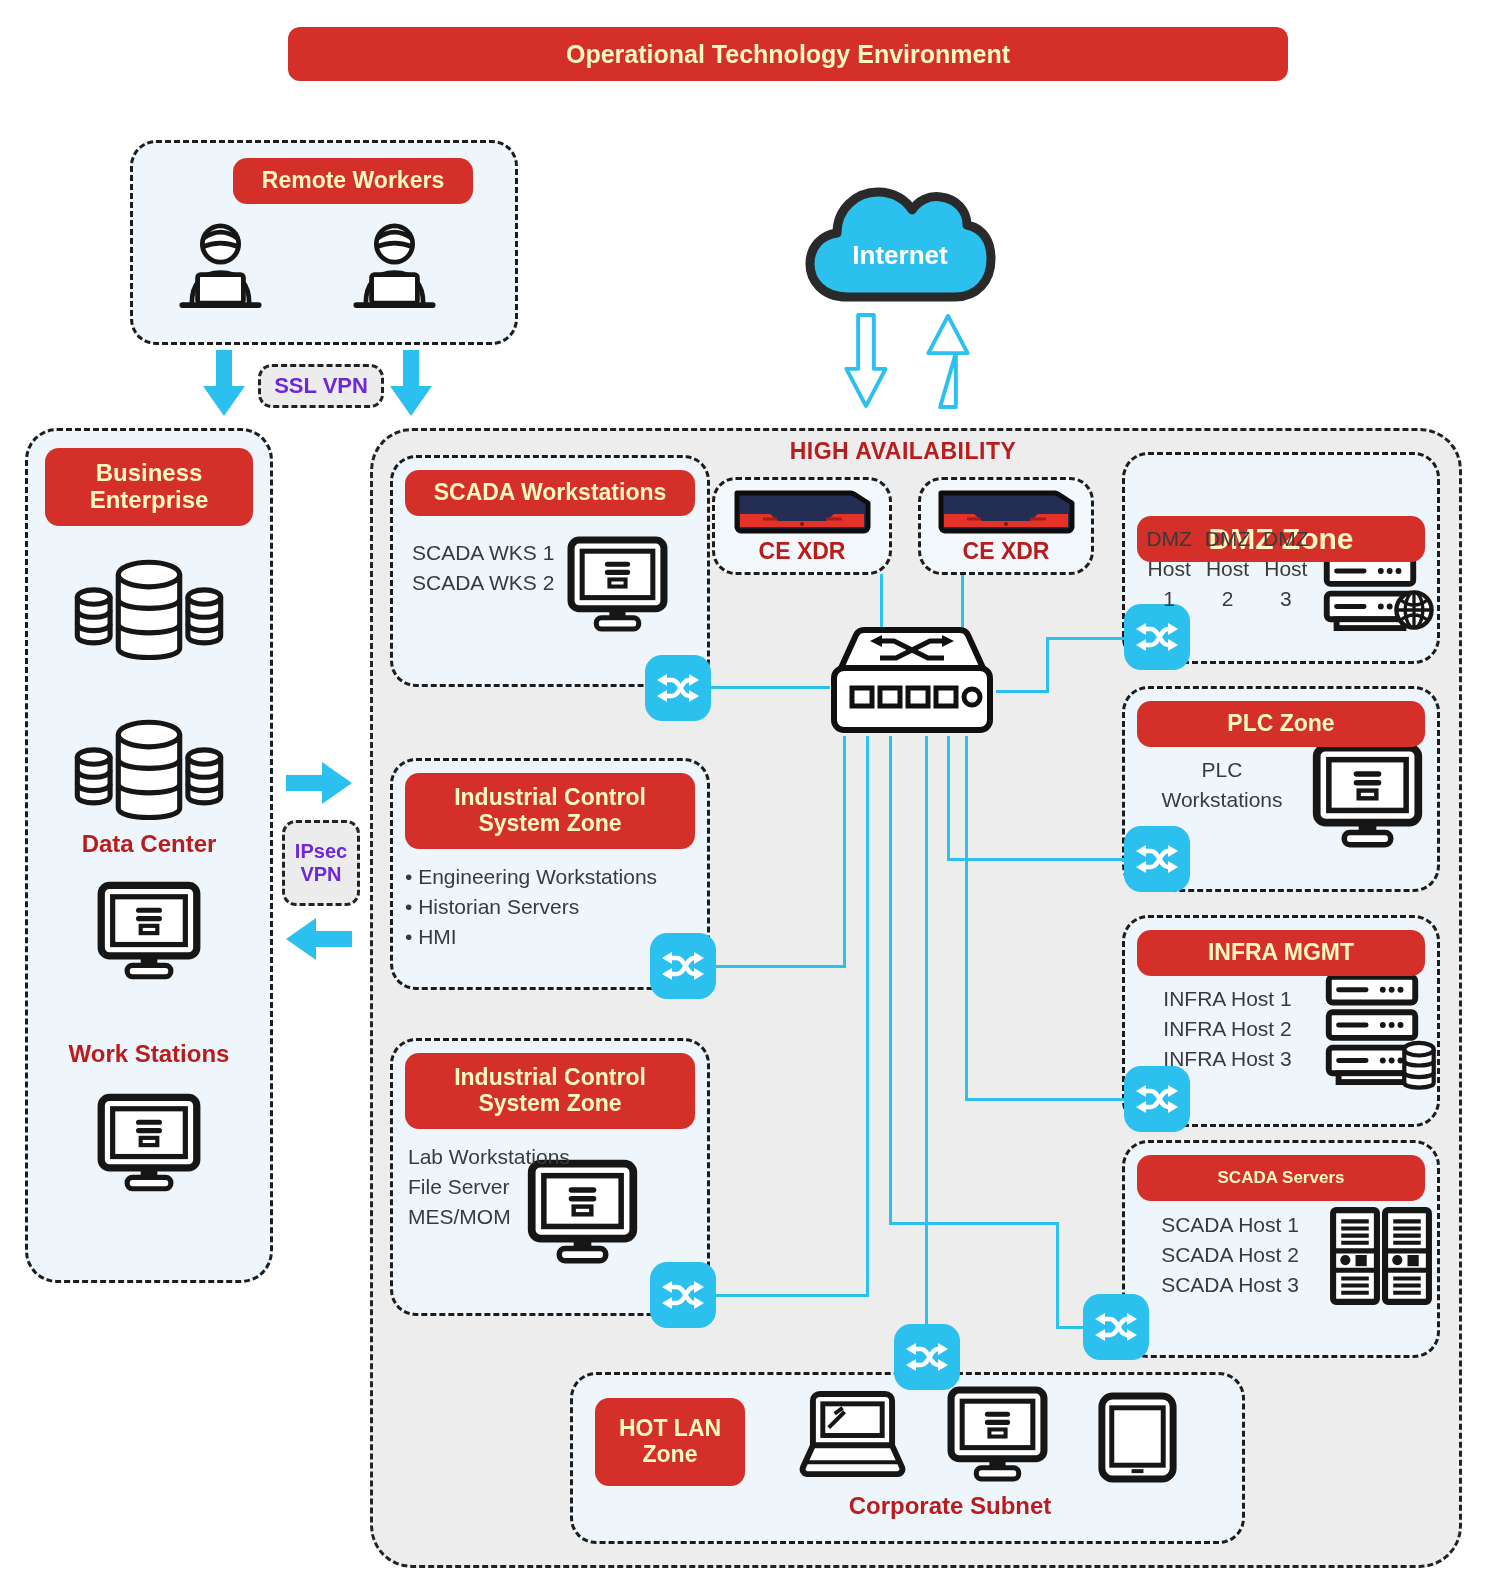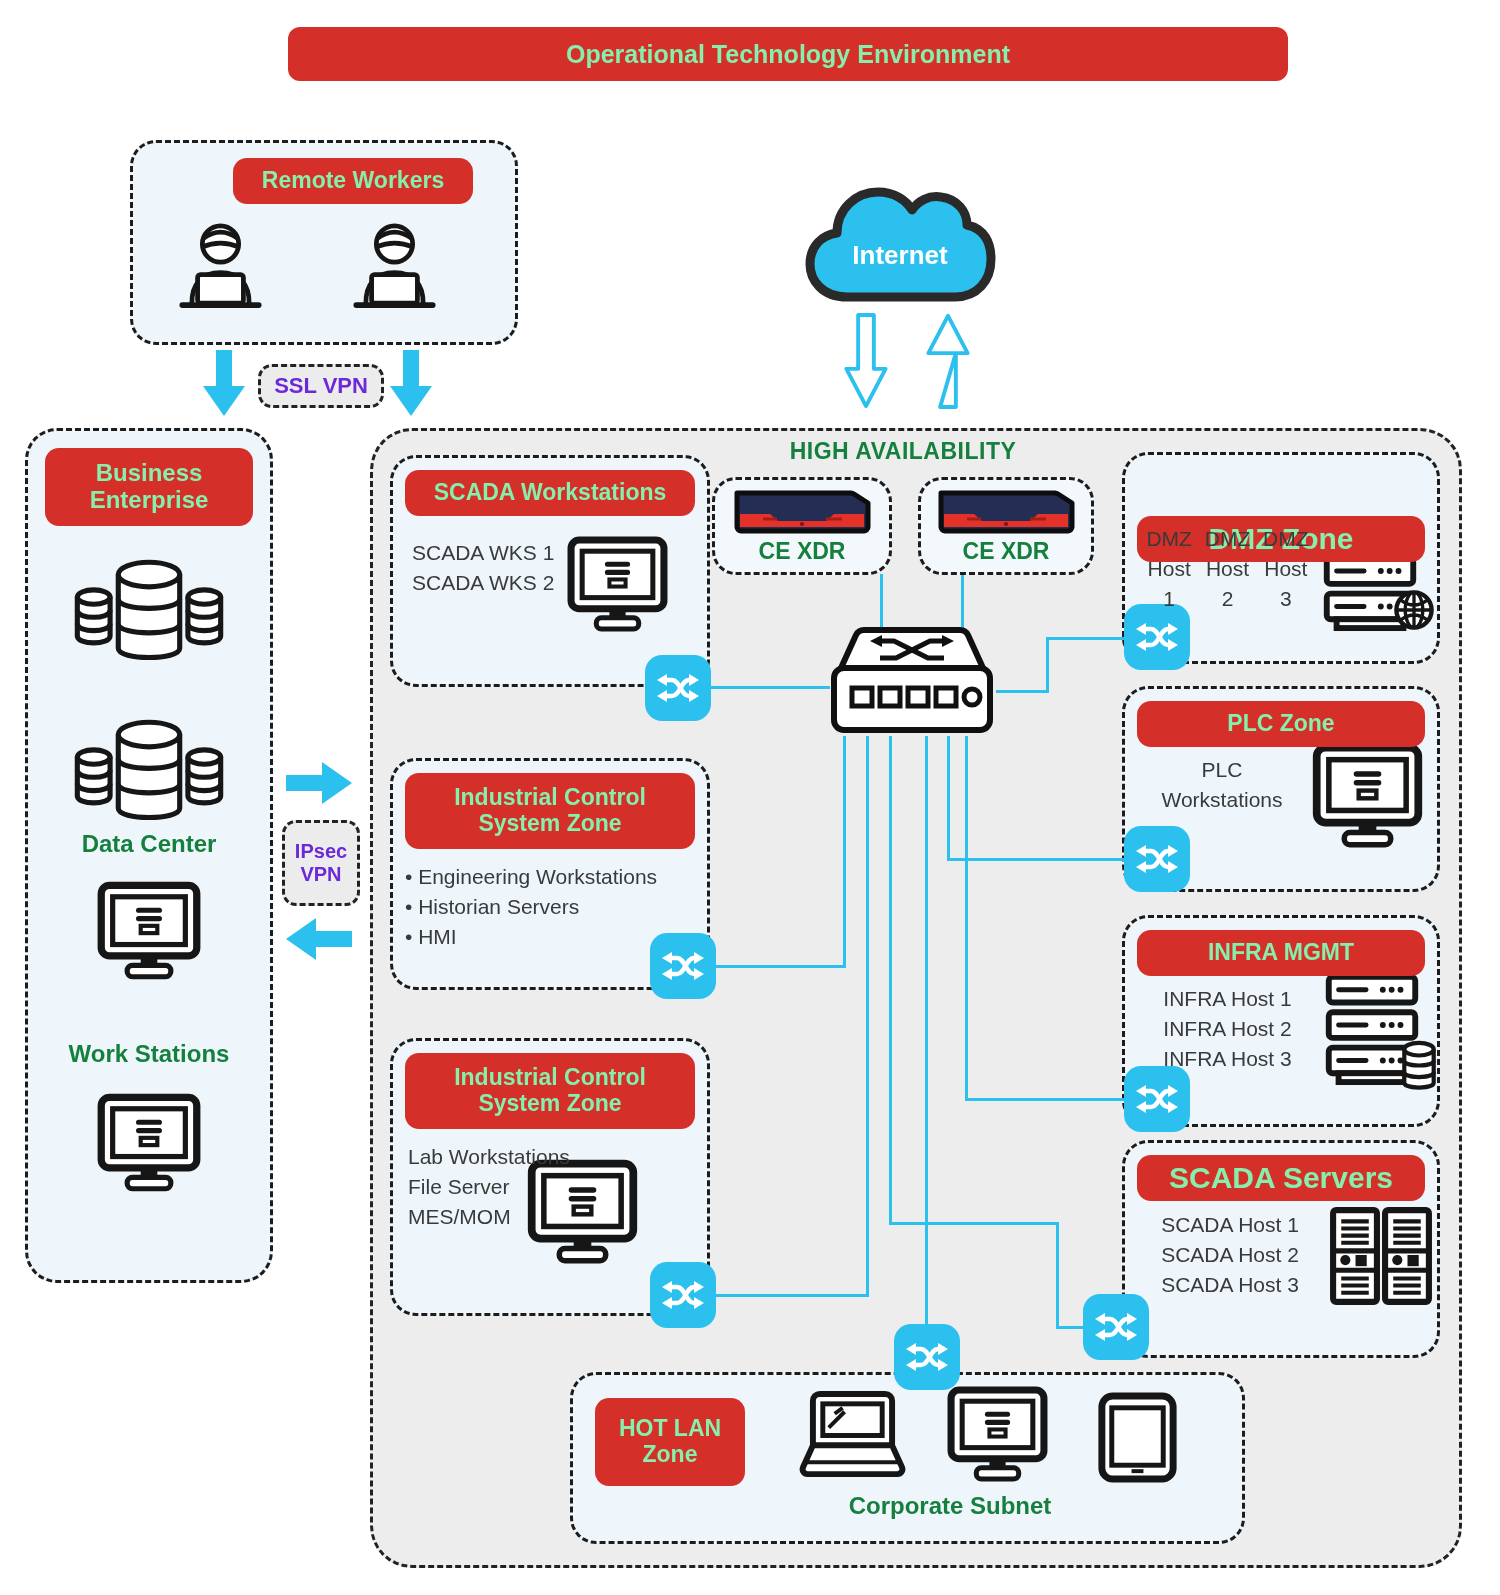--- a/index.html
+++ b/index.html
@@ -1,29 +1,29 @@
 <!DOCTYPE html>
 <html><head>
 <meta charset="utf-8">
 <style>
   html,body{margin:0;padding:0;background:#fff;}
   body{font-family:"Liberation Sans",sans-serif;}
   #stage{position:relative;width:1500px;height:1595px;background:#fff;overflow:hidden;}
   .abs{position:absolute;box-sizing:border-box;}
-  .pill{background:#d42f28;color:#86efac;font-weight:bold;border-radius:14px;
+  .pill{background:#d42f28;color:#fef9c3;font-weight:bold;border-radius:14px;
         display:flex;align-items:center;justify-content:center;text-align:center;
         line-height:1.12;padding:4px 10px;z-index:4;}
   .dashedbox{border:3px dashed #1c1c1c;border-radius:26px;z-index:1;}
   .zone{background:#eef6fb;}
   .otbg{background:#ededed;border:3px dashed #222;border-radius:42px;z-index:0;}
   .graypill{background:#ececec;border:3px dashed #222;border-radius:14px;color:#6d28d9;
             font-weight:bold;display:flex;align-items:center;justify-content:center;
             text-align:center;line-height:1.15;z-index:5;}
   .txt{color:#3a3a3a;font-size:21px;line-height:1.42;z-index:4;}
-  .txt-b{color:#15803d;font-weight:bold;z-index:4;}
+  .txt-b{color:#b91c1c;font-weight:bold;z-index:4;}
   .bullets div::before{content:"•  ";}
   .wire{background:#2cc0ee;z-index:2;}
   .sw{width:66px;height:66px;background:#2cc0ee;border-radius:17px;z-index:3;
       display:flex;align-items:center;justify-content:center;padding:9px;}
   .icon{display:block;z-index:3;}
   .icon svg{display:block;width:100%;height:100%;}
   .center{display:flex;align-items:center;justify-content:center;text-align:center;}
 </style>
 </head>
 <body>
@@ -452,21 +452,21 @@
         <g fill="#fff">
           <polygon points="13,10 13,22 3,16"></polygon>
           <polygon points="13,26 13,38 3,32"></polygon>
           <polygon points="35,10 35,22 45,16"></polygon>
           <polygon points="35,26 35,38 45,32"></polygon>
         </g>
       </svg>
     </div>
 
   <div class="abs dashedbox zone" style="left:1122px;top:1140px;width:318px;height:218px;"></div>
-  <div class="abs pill" style="left:1137px;top:1155px;width:288px;height:46px;font-size:30px;">SCADA Servers</div>
+  <div class="abs pill" style="left:1137px;top:1155px;width:288px;height:46px;font-size:17px;">SCADA Servers</div>
   <div class="abs txt center" style="left:1135px;top:1210px;width:190px;flex-direction:column;">
     <div>SCADA Host 1</div>
     <div>SCADA Host 2</div>
     <div>SCADA Host 3</div>
   </div>
   <span class="abs icon" style="left:1328px;top:1205px;width:106px;height:102px;">
       <svg viewBox="0 0 104 100">
         <g fill="#fff" stroke="#161616" stroke-width="6">
           <rect x="5" y="5" width="43" height="90" rx="3"></rect>
           <rect x="56" y="5" width="43" height="90" rx="3"></rect>

